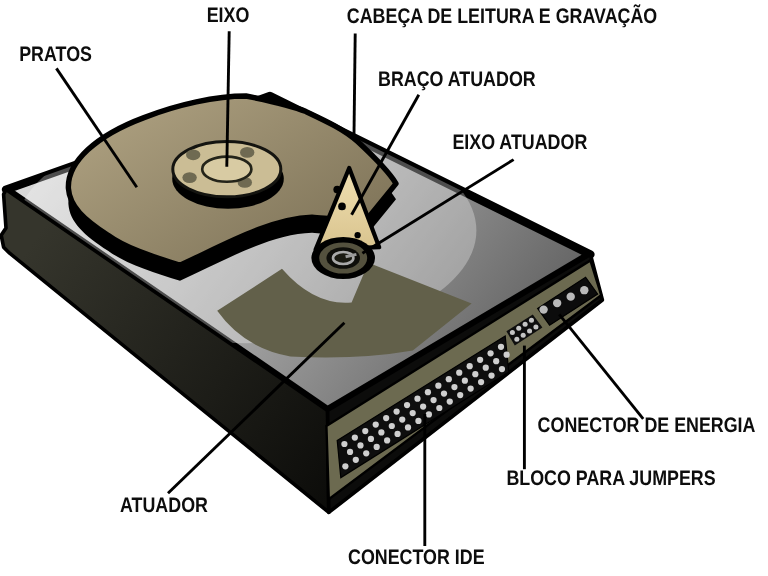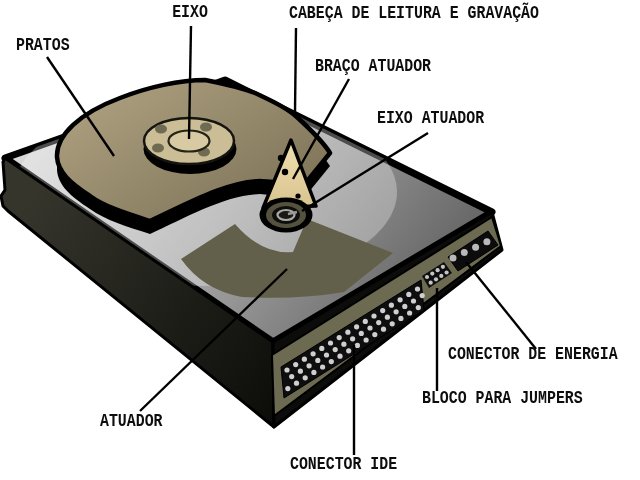--- a/index.html
+++ b/index.html
@@ -1,18 +1,18 @@
 <!DOCTYPE html>
 <html style="--c-background: #ffffff; --c-label_text: #0d0d0d; --c-leader_line: #000000; --c-platter_light: #ac9f7f; --c-platter_dark: #7e7358; --c-hub: #cbbd95; --c-hub_inner: #d8cba3; --c-arm_light: #f2e2b4; --c-arm_dark: #d6c08a; --c-actuator_zone: #62604a; --c-chassis_top_light: #dedede; --c-chassis_top_dark: #444444; --c-side_face: #0c0c0b; --c-connector_panel: #6c6a50; --c-ide_pins: #cfcfcf; --c-jumper_pins: #c4c4c4; --c-power_pins: #b9b9b9;"><head>
 <meta charset="utf-8">
 <style>
   html,body{margin:0;padding:0;background:#fff;}
   #stage{
     position:relative;width:640px;height:480px;background:var(--c-background,#fff);
-    font-family:Liberation Mono, monospace;overflow:hidden;
+    font-family:Liberation Sans, sans-serif;overflow:hidden;
   }
   #drawing{position:absolute;left:0;top:0;}
   .lbl{
     position:absolute;font-weight:700;font-size:17.5px;line-height:1.05;
     color:var(--c-label_text,#0d0d0d);white-space:nowrap;
     transform:scaleX(0.85);transform-origin:0 0;letter-spacing:0px;
   }
   .lbl.center{text-align:center;transform-origin:50% 0;}
 </style>
 </head>

